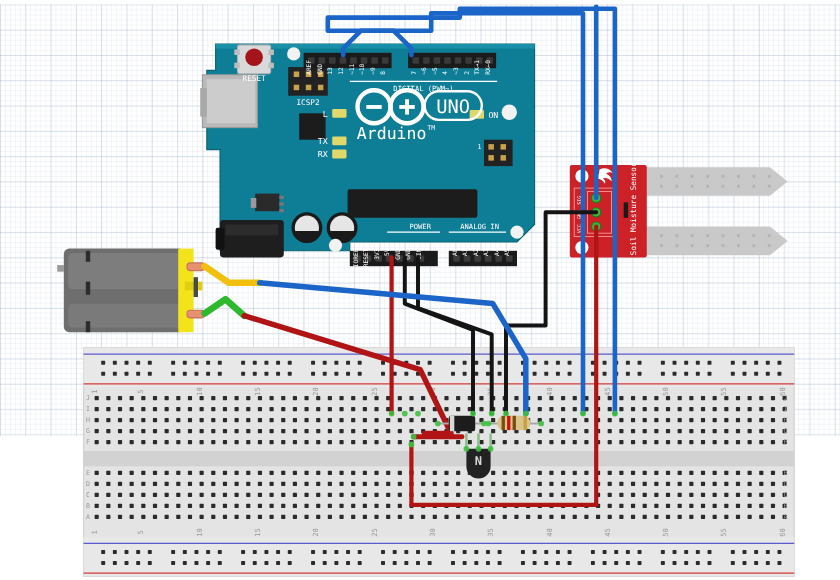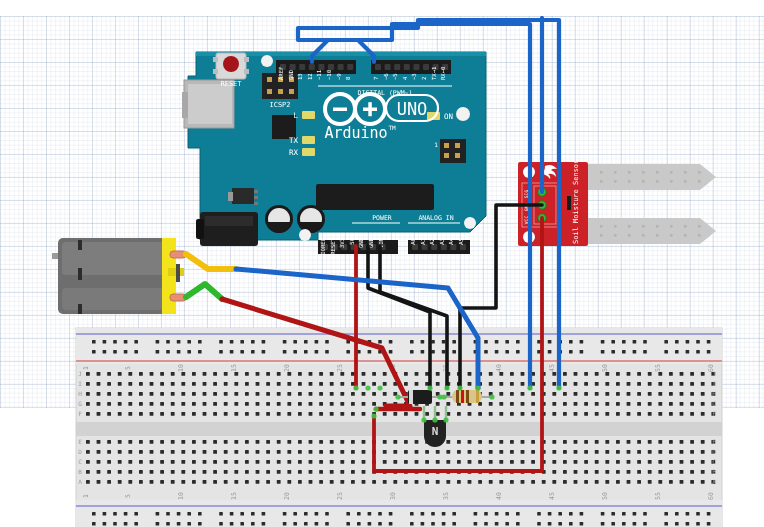--- a/index.html
+++ b/index.html
@@ -2,21 +2,21 @@
 <html><head>
 <meta charset="utf-8">
 <style>
   html,body{margin:0;padding:0;background:#fff;}
   body{
     width:764px;height:527px;overflow:hidden;
     font-family:"DejaVu Sans Mono", monospace;
     position:relative;
   }
   #canvas{
-    position:absolute;left:0;top:16px;width:764px;height:392px;
+    position:absolute;left:0;top:4px;width:764px;height:392px;
     background-color:#ffffff;
     background-image:
       linear-gradient(to right, rgba(150,170,200,0.30) 1px, transparent 1px),
       linear-gradient(to bottom, rgba(150,170,200,0.30) 1px, transparent 1px),
       linear-gradient(to right, rgba(150,170,200,0.13) 1px, transparent 1px),
       linear-gradient(to bottom, rgba(150,170,200,0.13) 1px, transparent 1px);
     background-size:23px 23px, 23px 23px, 4.6px 4.6px, 4.6px 4.6px;
   }
   svg{position:absolute;left:0;top:0;}
   .lbl{font-family:"DejaVu Sans Mono", monospace;}

